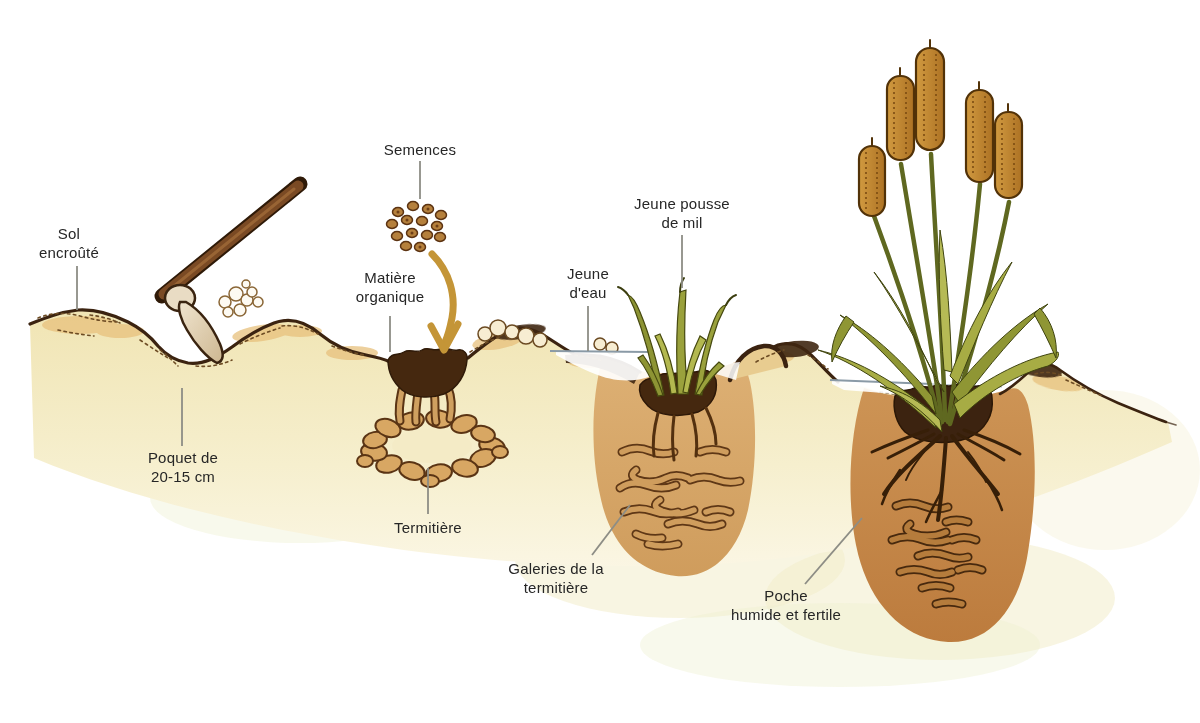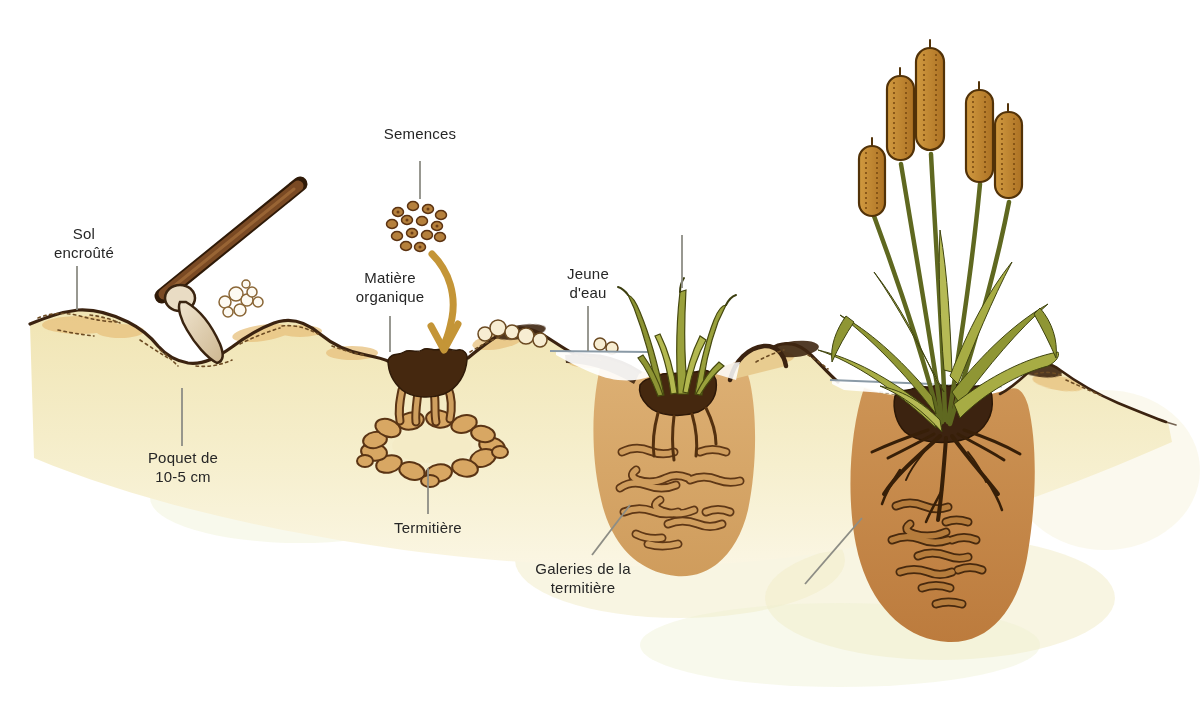--- a/index.html
+++ b/index.html
@@ -398,25 +398,29 @@
     <path d="M390,316 L390,352"></path>
     <path d="M182,388 L182,446"></path>
     <path d="M428,468 L428,514"></path>
     <path d="M588,306 L588,351"></path>
     <path d="M682,235 L682,288"></path>
     <path d="M592,555 L630,505"></path>
     <path d="M805,584 L862,518"></path>
   </g>
 </svg>
 
-  <div class="label" style="left:84px;top:224px">Sol
+  <div class="label" style="left:69px;top:224px">Sol
 encroûté</div>
-  <div class="label" style="left:420px;top:124px">Semences</div>
+  <div class="label" style="left:420px;top:140px">Semences</div>
   <div class="label" style="left:390px;top:268px">Matière
 organique</div>
   <div class="label" style="left:183px;top:448px">Poquet de
-10-5 cm</div>
+20-15 cm</div>
   <div class="label" style="left:428px;top:518px">Termitière</div>
   <div class="label" style="left:588px;top:264px">Jeune
 d'eau</div>
-  <div class="label" style="left:583px;top:559px">Galeries de la
+  <div class="label" style="left:682px;top:194px">Jeune pousse
+de mil</div>
+  <div class="label" style="left:556px;top:559px">Galeries de la
 termitière</div>
+  <div class="label" style="left:786px;top:586px">Poche
+humide et fertile</div>
 </div>
 
 </body></html>

